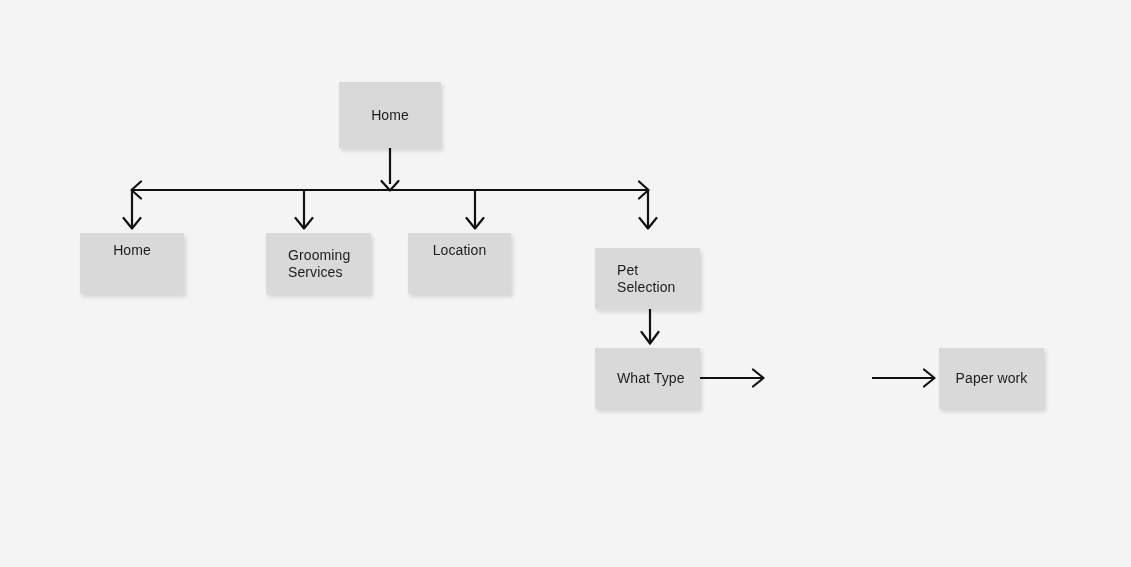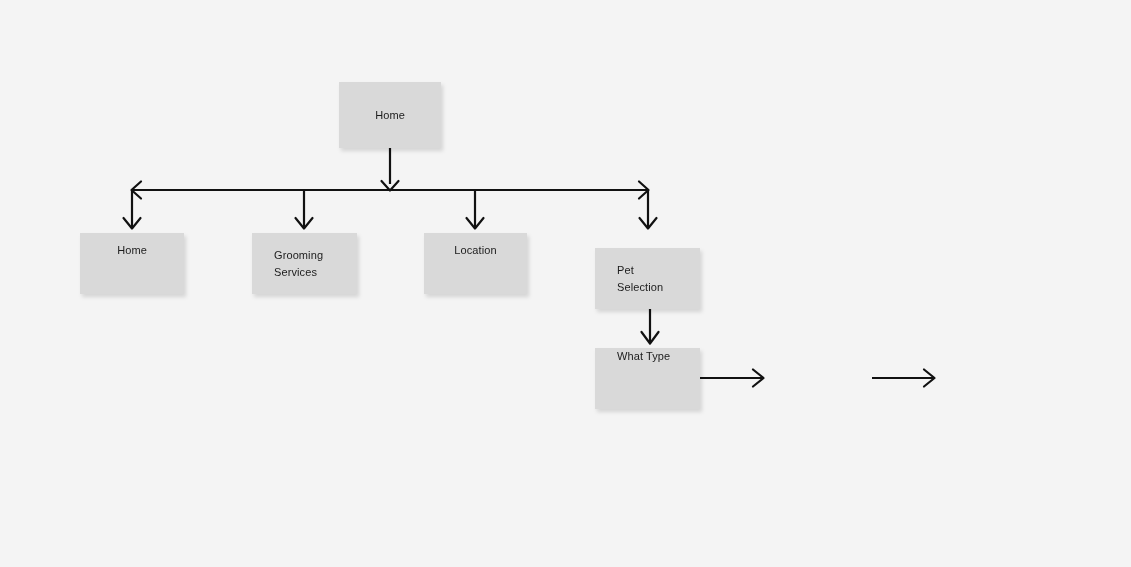--- a/index.html
+++ b/index.html
@@ -31,21 +31,21 @@
     pointer-events: none;
   }
   
   .node {
     position: absolute;
     z-index: 2;
     background: #d9d9d9;
     box-sizing: border-box;
     box-shadow: 2px 3px 4px rgba(0,0,0,0.13);
     color: #1c1c1c;
-    font-size: 11px;
+    font-size: 14px;
     line-height: 17px;
     letter-spacing: 0.1px;
   }
   .node .node-label {
     display: block;
     white-space: pre-line;
   }
   
   .node.center {
     display: flex;
@@ -57,20 +57,21 @@
   .node.top-center {
     display: flex;
     align-items: flex-start;
     justify-content: center;
     text-align: center;
     padding-top: 9px;
   }
   
   .node.left-stack {
     display: flex;
+    align-items: center;
     justify-content: flex-start;
     text-align: left;
     padding-left: 22px;
   }
   .node.left-stack.shift-up {
     align-items: flex-start;
     padding-top: 14px;
   }
 </style>
 </head>
@@ -128,33 +129,36 @@
   </svg>
 
   <div class="node center" style="left:339px; top:82px; width:102px; height:66px;">
     <span class="node-label">Home</span>
   </div>
 
   <div class="node top-center" style="left:80px; top:233px; width:104px; height:61px;">
     <span class="node-label">Home</span>
   </div>
 
-  <div class="node left-stack shift-up" style="left:252px; top:233px; width:105px; height:61px;">
+  <div class="node left-stack shift-up" style="left:266px; top:233px; width:105px; height:61px;">
     <span class="node-label">Grooming
 Services</span>
   </div>
 
-  <div class="node top-center" style="left:424px; top:233px; width:103px; height:61px;">
+  <div class="node top-center" style="left:408px; top:233px; width:103px; height:61px;">
     <span class="node-label">Location</span>
   </div>
 
   <div class="node left-stack shift-up" style="left:595px; top:233px; width:105px; height:61px;margin-top:15px;">
     <span class="node-label">Pet
 Selection</span>
   </div>
 
   <div class="node left-stack" style="left:595px; top:348px; width:105px; height:61px;">
     <span class="node-label">What Type</span>
   </div>
 
 
+  <div class="node center" style="left:939px; top:348px; width:105px; height:61px;">
+    <span class="node-label">Paper work</span>
+  </div>
 
 </div>
 
 </body></html>

